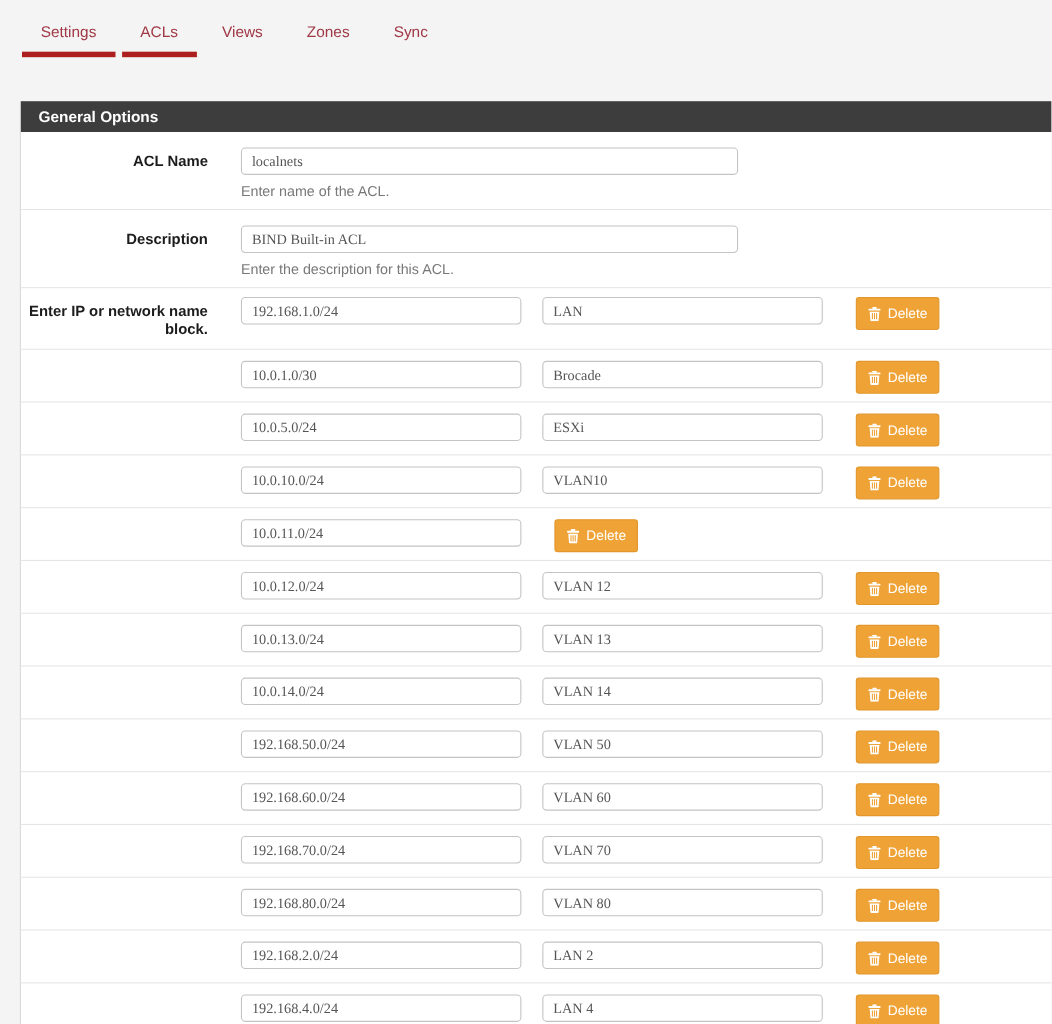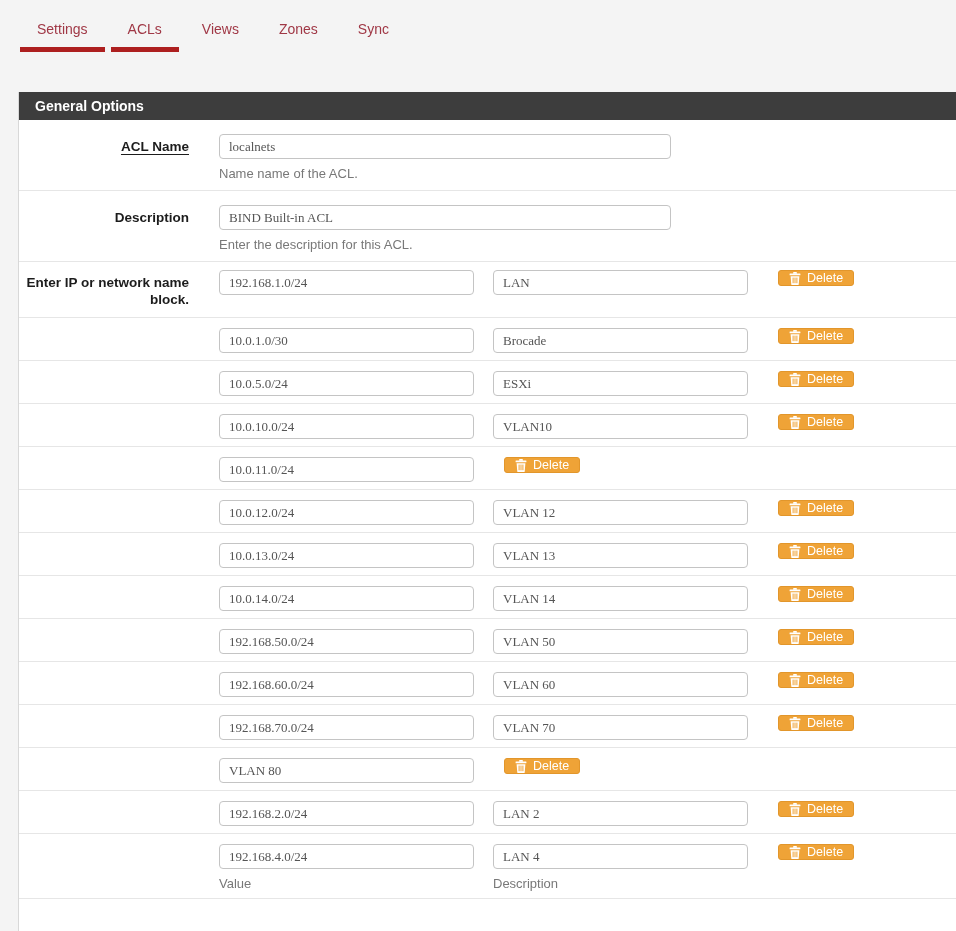--- a/index.html
+++ b/index.html
@@ -52,21 +52,21 @@
   .col-label {
     width: 170px;
     flex: 0 0 170px;
     text-align: right;
     font-weight: bold;
     font-size: 13.5px;
     color: #1c1c1c;
     line-height: 17px;
     padding-top: 4px;
   }
-  .lbl-underline { text-decoration: underline; text-underline-offset: 3px; }
+  .lbl-underline { text-underline-offset: 3px; }
   .col-main { margin-left: 30px; display: flex; align-items: flex-start; flex: 1; }
   .field + .field { margin-left: 19px; }
   input.text {
     height: 25px;
     border: 1px solid #c4c4c4;
     border-radius: 4px;
     padding: 0 9px;
     font-size: 13px;
     font-family: Liberation Serif, serif;
     color: #555555;
@@ -76,21 +76,21 @@
   }
   input.text.wide { width: 452px; }
   input.text.val, input.text.desc { width: 255px; }
   .help { font-size: 13px; color: #787878; margin-top: 7px; line-height: 15px; }
   
   .btn-delete {
     display: inline-flex;
     align-items: center;
     gap: 6px;
     margin-left: 30px;
-    height: 16px;
+    height: 30px;
     padding: 0 10px;
     background: var(--delete-button-bg, #efa337);
     border: 1px solid var(--delete-button-border, #e2962b);
     border-radius: 3px;
     color: #ffffff;
     font-size: 12.5px;
     font-family: "Liberation Sans", sans-serif;
     cursor: pointer;
   }
   .add-row { border-bottom: none; padding: 17px 0 10px; }
@@ -111,21 +111,21 @@
   <header class="panel-heading">General Options</header>
   <div class="panel-body">
 
     <div class="form-row">
       <div class="col-label">
         <span class="lbl-underline">ACL Name</span>
       </div>
       <div class="col-main">
         <div class="field">
           <input class="text wide" type="text" value="localnets" style="">
-          <div class="help">Name name of the ACL.</div>
+          <div class="help">Enter name of the ACL.</div>
         </div>
       </div>
     </div>
 
     <div class="form-row">
       <div class="col-label">Description</div>
       <div class="col-main">
         <div class="field">
           <input class="text wide" type="text" value="BIND Built-in ACL" style="">
           <div class="help">Enter the description for this ACL.</div>
@@ -370,20 +370,23 @@
                 <rect x="7.4" y="5.6" width="1" height="5.6" fill="var(--delete-button-bg,#efa337)"></rect>
               </svg>
               <span>Delete</span>
             </button>
           </div>
         </div>
         <div class="form-row net-row">
           <div class="col-label"></div>
           <div class="col-main">
             <div class="field">
+              <input class="text val" type="text" value="192.168.80.0/24" style="">
+            </div>
+            <div class="field">
               <input class="text desc" type="text" value="VLAN 80" style="">
             </div>
             <button class="btn-delete" type="button">
               <svg class="trash" width="12" height="13" viewBox="0 0 12 13">
                 <rect x="4.1" y="0" width="3.8" height="1.8" rx="0.4" fill="#ffffff"></rect>
                 <rect x="0.6" y="1.6" width="10.8" height="1.7" rx="0.3" fill="#ffffff"></rect>
                 <path d="M1.6 4.3 h8.8 L9.7 12.4 a0.7 0.7 0 0 1 -0.7 0.6 H3 a0.7 0.7 0 0 1 -0.7 -0.6 Z" fill="#ffffff"></path>
                 <rect x="3.6" y="5.6" width="1" height="5.6" fill="var(--delete-button-bg,#efa337)"></rect>
                 <rect x="5.5" y="5.6" width="1" height="5.6" fill="var(--delete-button-bg,#efa337)"></rect>
                 <rect x="7.4" y="5.6" width="1" height="5.6" fill="var(--delete-button-bg,#efa337)"></rect>

